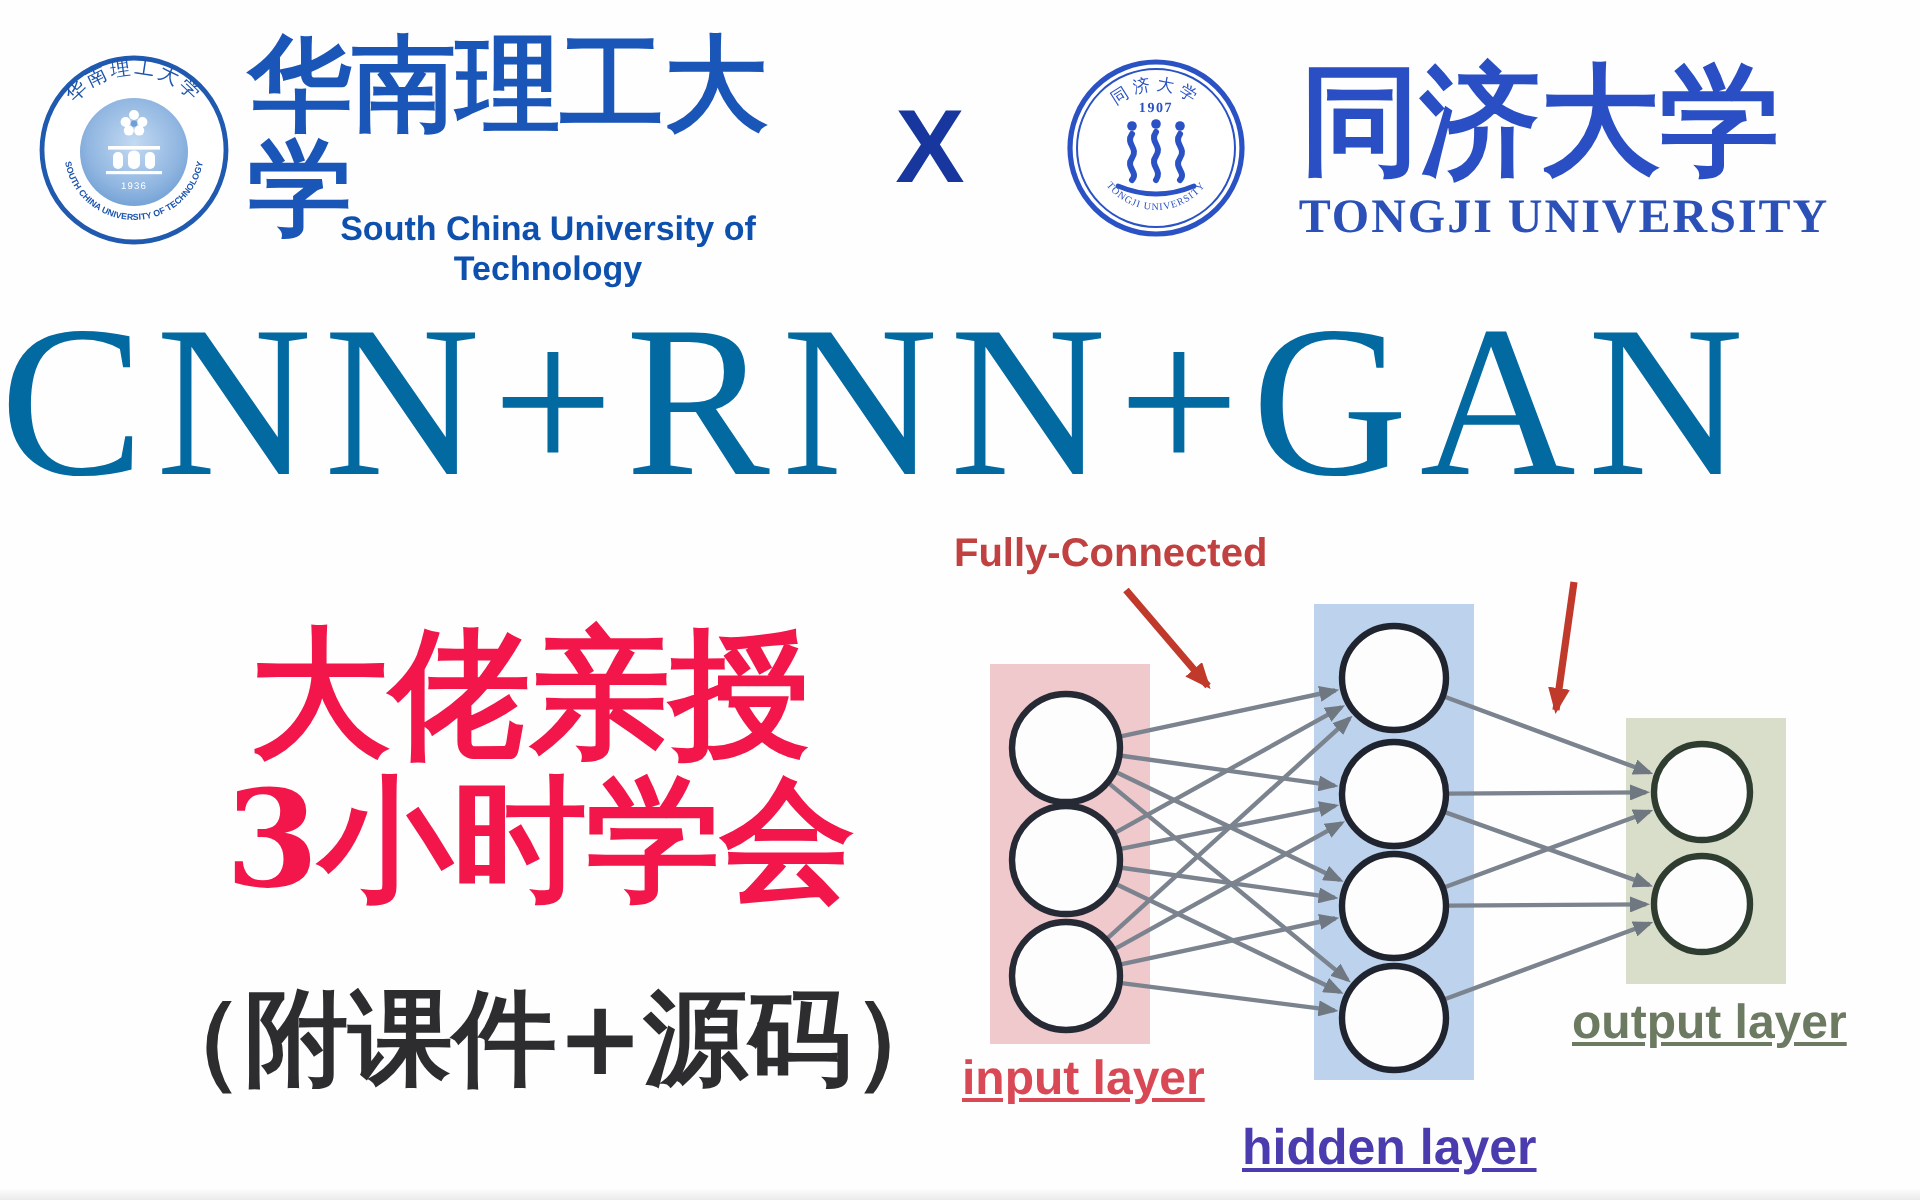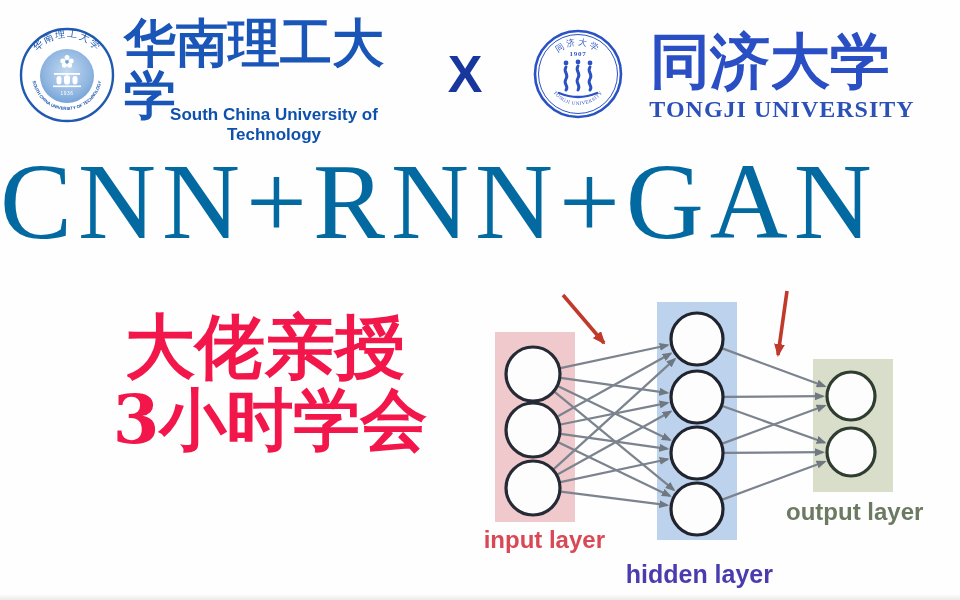--- a/index.html
+++ b/index.html
@@ -48,21 +48,21 @@
   .promo-1{left:0;top:288px;width:530px;font-size:70px;color:#f2164a;margin-top:24px;}
   .promo-2{left:0;top:386px;width:540px;font-size:67px;color:#f2164a;}
   .promo-3{left:0;top:494px;width:548px;font-size:52px;color:#2d2d30;}
   
   .network-svg{left:440px;top:255px;width:520px;height:345px;}
   .ann{
     font-size:20px;font-weight:700;color:#c14040;line-height:1;white-space:nowrap;
   }
   .ann-fully{left:477px;top:267px;}
   .ann-sparsely{left:703px;top:263px;}
-  .layer-label{font-weight:700;text-align:right;line-height:1;white-space:nowrap;}
+  .layer-label{font-weight:700;text-align:left;line-height:1;white-space:nowrap;text-decoration:underline;}
   .lbl-input{left:481px;top:528px;width:124px;font-size:24px;color:#d94855;}
   .lbl-hidden{left:621px;top:562px;width:152px;font-size:25px;color:#4a3cae;}
   .lbl-output{left:786px;top:500px;width:136px;font-size:24px;color:#6b7a60;}
   .bottom-strip{
     left:0;top:594px;width:960px;height:6px;
     background:linear-gradient(#00000000,#00000014);
   }
 </style>
 </head>
 <body>
@@ -135,20 +135,21 @@
     </text>
   </svg>
 
   <div class="abs tongji-cn">同济大学</div>
   <div class="abs tongji-en">TONGJI UNIVERSITY</div>
 
   <div class="abs main-title">CNN+RNN+GAN</div>
 
   <div class="abs promo promo-1">大佬亲授</div>
   <div class="abs promo promo-2">3小时学会</div>
+  <div class="abs promo promo-3">（附课件+源码）</div>
 
   <svg id="network-svg" class="abs network-svg" viewBox="440 255 520 345">
     <defs>
       <marker id="arrGray" markerUnits="userSpaceOnUse" markerWidth="10" markerHeight="8" refX="8" refY="4" orient="auto">
         <path d="M0,0 L10,4 L0,8 z" fill="#6f7781"></path>
       </marker>
       <marker id="arrRed" markerUnits="userSpaceOnUse" markerWidth="13" markerHeight="11" refX="11" refY="5.5" orient="auto">
         <path d="M0,0 L13,5.5 L0,11 z" fill="#c0392b"></path>
       </marker>
     </defs>
@@ -180,19 +181,20 @@
       <circle cx="697" cy="339" r="26" fill="#fdfdfd" stroke="#20242f" stroke-width="3.2"></circle>
       <circle cx="697" cy="397" r="26" fill="#fdfdfd" stroke="#20242f" stroke-width="3.2"></circle>
       <circle cx="697" cy="453" r="26" fill="#fdfdfd" stroke="#20242f" stroke-width="3.2"></circle>
       <circle cx="697" cy="509" r="26" fill="#fdfdfd" stroke="#20242f" stroke-width="3.2"></circle>
       <circle cx="851" cy="396" r="24" fill="#fdfdfd" stroke="#2e3d2f" stroke-width="3.2"></circle>
       <circle cx="851" cy="452" r="24" fill="#fdfdfd" stroke="#2e3d2f" stroke-width="3.2"></circle>
       <line x1="563" y1="295" x2="604" y2="343" stroke="#c0392b" stroke-width="3.6" marker-end="url(#arrRed)"></line>
       <line x1="787" y1="291" x2="778" y2="355" stroke="#c0392b" stroke-width="3.6" marker-end="url(#arrRed)"></line>
     </svg>
 
+  <div class="abs ann ann-fully">Fully-Connected</div>
 
   <div class="abs layer-label lbl-input">input layer</div>
   <div class="abs layer-label lbl-hidden">hidden layer</div>
   <div class="abs layer-label lbl-output">output layer</div>
 
   <div class="abs bottom-strip"></div>
 </div>
 
 </body></html>

